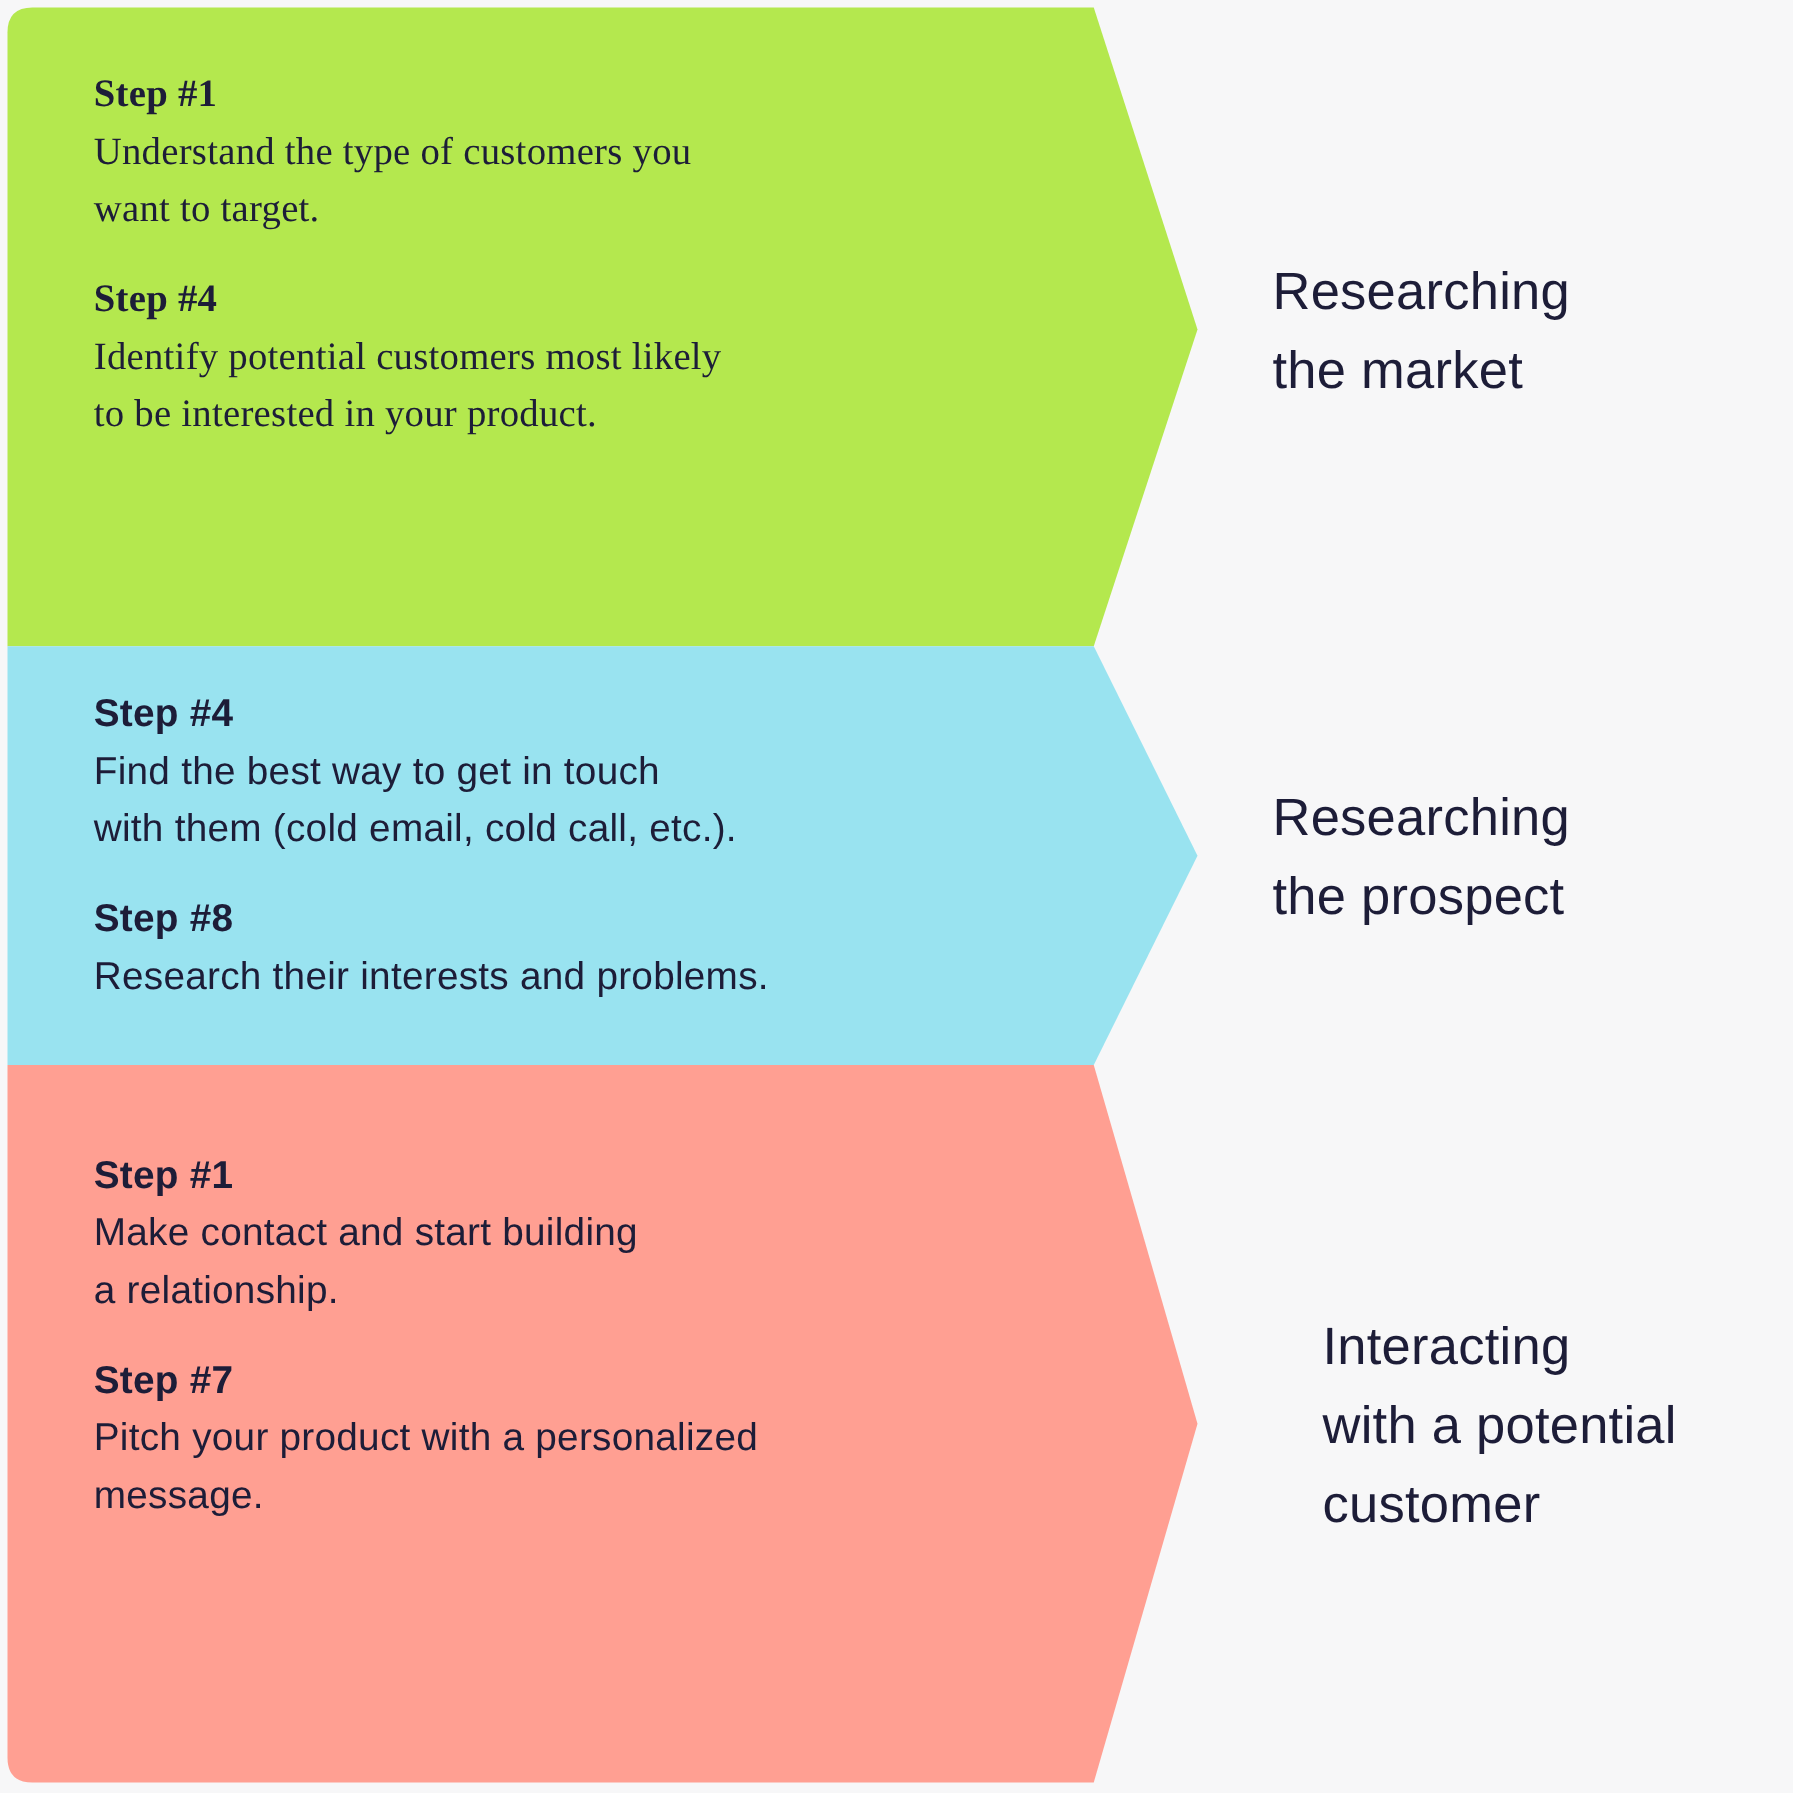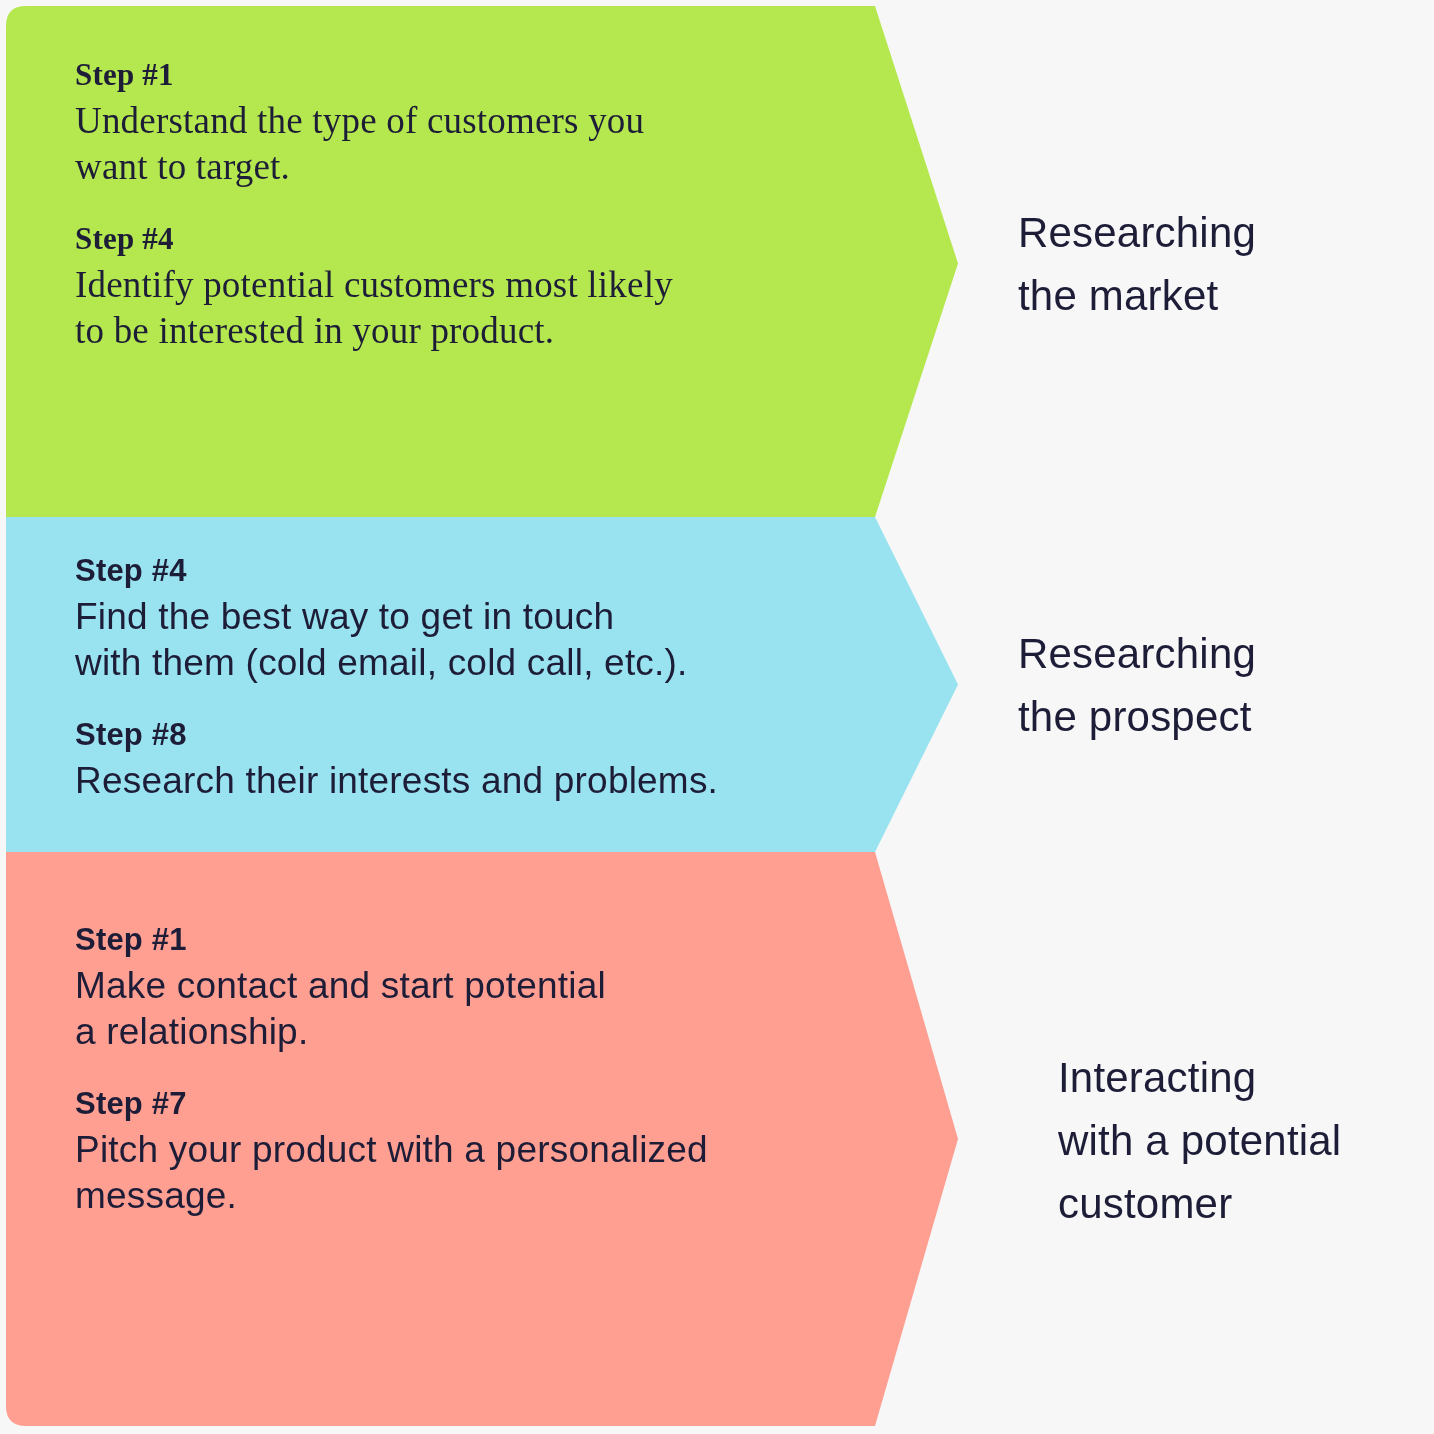--- a/index.html
+++ b/index.html
@@ -26,21 +26,21 @@
   .band-text.prospect { top: 548px; }
   .band-text.customer { top: 917px; }
   .step { margin: 0 0 26px 0; }
   .step:last-child { margin-bottom: 0; }
   .step-title {
     font-size: 31px; line-height: 46px;
     font-weight: bold;
     letter-spacing: 0.2px;
   }
   .step-desc {
-    font-size: 37px; line-height: 46px;
+    font-size: 31px; line-height: 46px;
     white-space: pre-line;
     letter-spacing: 0.2px;
   }
   .band-label {
     position: absolute;
     left: 1018px;
     width: 400px;
     transform: translateY(-50%);
     font-size: 42px; line-height: 63px;
     white-space: pre-line;
@@ -82,21 +82,21 @@
     </div>
     <div class="step">
       <div class="step-title">Step #8</div>
       <div class="step-desc">Research their interests and problems.</div>
     </div>
   </div>
 
   <div class="band-text customer">
     <div class="step">
       <div class="step-title">Step #1</div>
-      <div class="step-desc">Make contact and start potential
+      <div class="step-desc">Make contact and start building
 a relationship.</div>
     </div>
     <div class="step">
       <div class="step-title">Step #7</div>
       <div class="step-desc">Pitch your product with a personalized
 message.</div>
     </div>
   </div>
 
   <div class="band-label market">Researching

